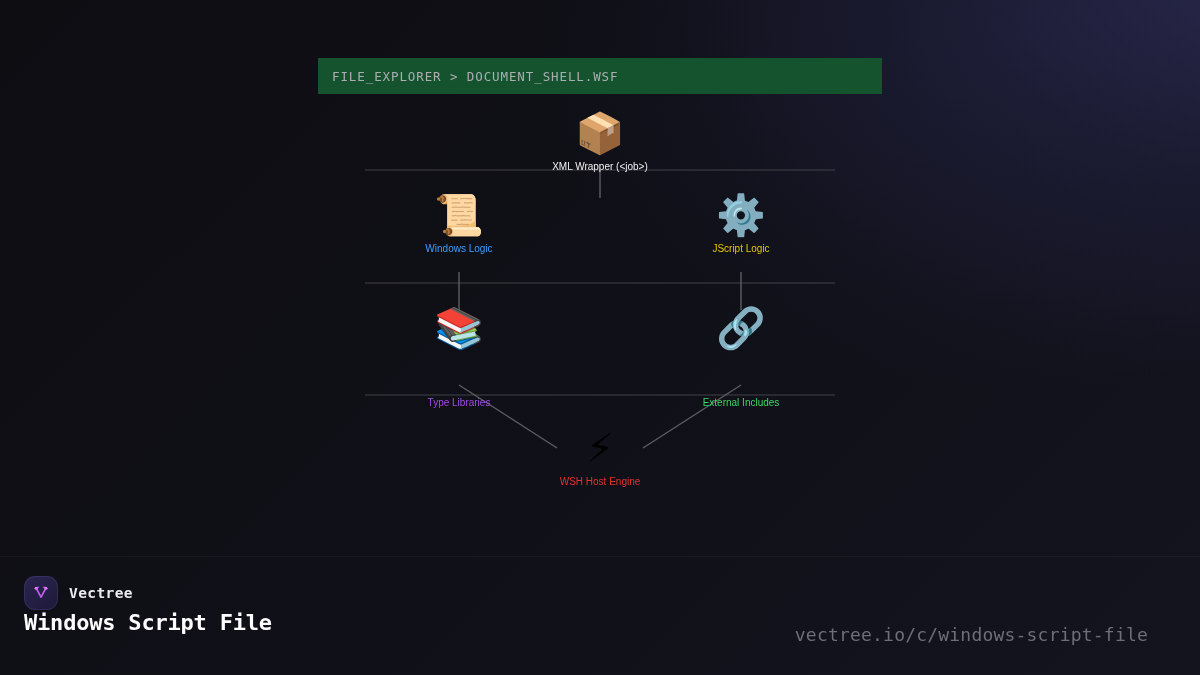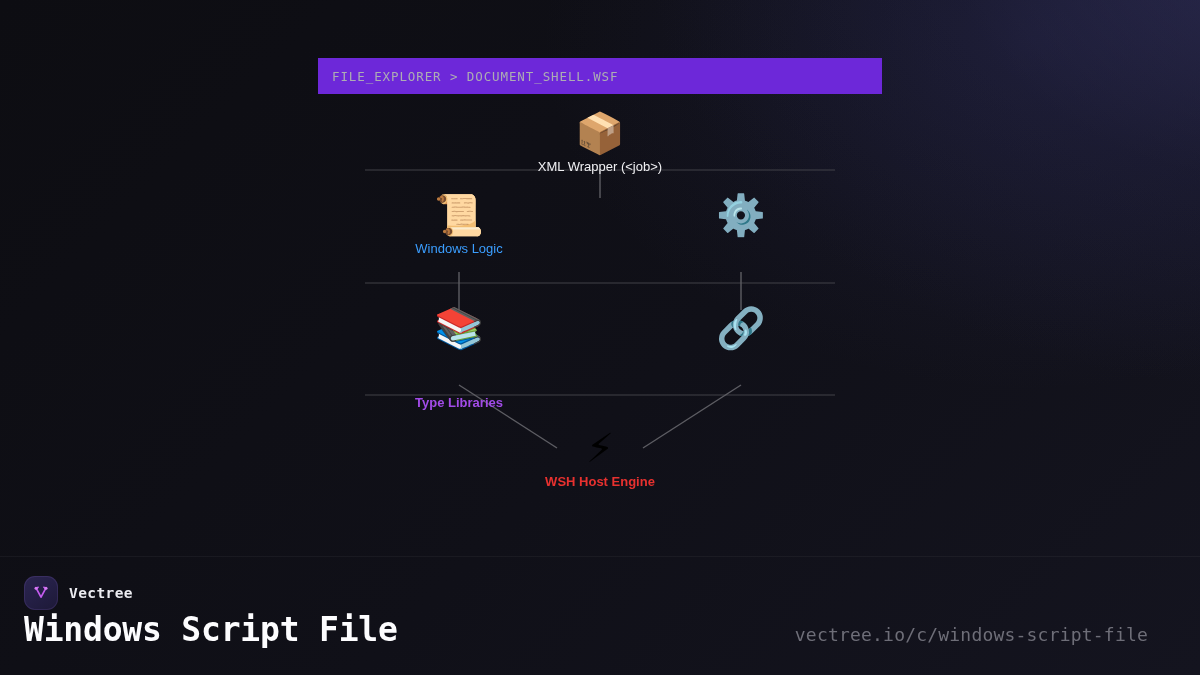--- a/index.html
+++ b/index.html
@@ -25,21 +25,21 @@
       radial-gradient(700px 500px at 86% 6%, rgba(58,58,118,0.22) 0%, rgba(14,14,20,0) 70%),
       linear-gradient(135deg, #0d0d12 0%, #101018 55%, #14141f 100%);
     pointer-events:none;
   }
 
   
   .breadcrumb {
     position:absolute;
     left:318px; top:58px;
     width:564px; height:36px;
-    background:#6d28d9;
+    background:#14532d;
     display:flex; align-items:center;
     padding-left:14px;
   }
   .breadcrumb-text {
     font-family:"DejaVu Sans Mono","Liberation Mono",monospace;
     font-size:12.5px;
     letter-spacing:0.9px;
     color:#adadb3;
     white-space:nowrap;
   }
@@ -55,29 +55,29 @@
     width:240px;
   }
   .node-icon {
     font-size:40px;
     line-height:46px;
     height:46px;
     font-family:"DejaVu Sans", sans-serif;
     user-select:none;
   }
   .node-label {
-    font-size:13px;
+    font-size:10px;
     line-height:16px;
     margin-top:3px;
     white-space:nowrap;
   }
   .node-label.root  { color:#f0f0f3; font-weight:400; }
   .node-label.lv1   { font-weight:400; }
-  .node-label.lv2   { font-weight:700;margin-top:44px; }
-  .node-label.leaf  { font-weight:700; }
+  .node-label.lv2   { font-weight:400;margin-top:44px; }
+  .node-label.leaf  { font-weight:400; }
 
   
   .footer-sep {
     position:absolute; left:0; top:556px;
     width:1200px; height:1px;
     background:rgba(255,255,255,0.045);
   }
   .footer { position:absolute; left:0; top:557px; width:1172px; height:118px; }
 
   .brand {
@@ -91,21 +91,21 @@
     display:flex; align-items:center; justify-content:center;
   }
   .brand-name {
     font-family:"DejaVu Sans Mono","Liberation Mono",monospace;
     font-size:14.5px; font-weight:700;
     color:#ececf1; letter-spacing:0.4px;
   }
   .page-title {
     position:absolute; left:24px; top:53px;
     font-family:"DejaVu Sans Mono","Liberation Mono",monospace;
-    font-size:33px; font-weight:700;
+    font-size:22px; font-weight:700;
     color:#fdfdff;
     letter-spacing:-0.2px;
     white-space:nowrap;
   }
   .page-url {
     position:absolute; right:24px; top:67px;
     font-family:"DejaVu Sans Mono","Liberation Mono",monospace;
     font-size:18px;
     color:#6e6e78;
     letter-spacing:0.2px;
@@ -136,27 +136,29 @@
       <div class="node" style="left: 600px; top: 110px;">
         <div class="node-icon">📦</div>
         <div class="node-label root" style="color: rgb(240, 240, 243);">XML Wrapper (&lt;job&gt;)</div>
       </div>
       <div class="node" style="left: 459px; top: 192px;">
         <div class="node-icon">📜</div>
         <div class="node-label lv1" style="color: rgb(59, 158, 255);">Windows Logic</div>
       </div>
       <div class="node" style="left: 741px; top: 192px;">
         <div class="node-icon">⚙️</div>
+        <div class="node-label lv1" style="color: rgb(227, 200, 0);">JScript Logic</div>
       </div>
       <div class="node" style="left: 459px; top: 305px;">
         <div class="node-icon">📚</div>
         <div class="node-label lv2" style="color: rgb(162, 75, 232);">Type Libraries</div>
       </div>
       <div class="node" style="left: 741px; top: 305px;">
         <div class="node-icon">🔗</div>
+        <div class="node-label lv2" style="color: rgb(61, 213, 102);">External Includes</div>
       </div>
       <div class="node" style="left: 600px; top: 425px;">
         <div class="node-icon">⚡</div>
         <div class="node-label leaf" style="color: rgb(232, 49, 47);">WSH Host Engine</div>
       </div>
     </div>
 </div>
 
 <div class="footer-sep"></div>
 <div class="footer">

